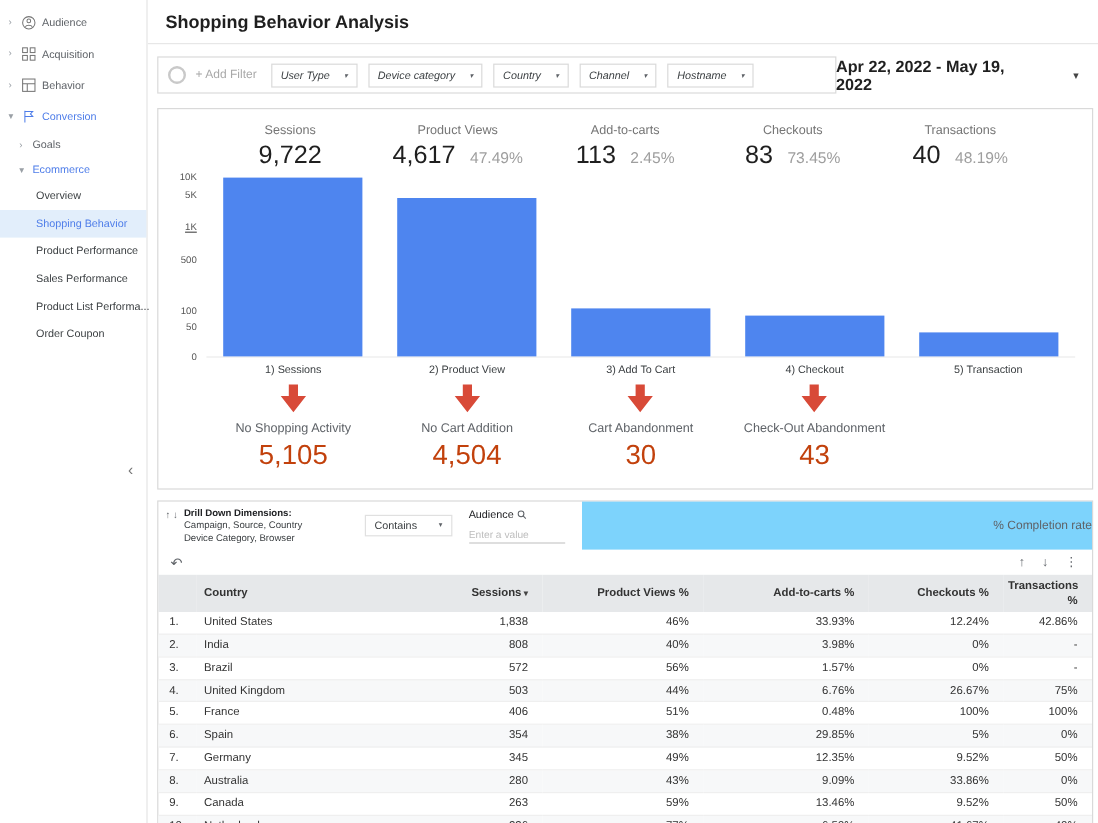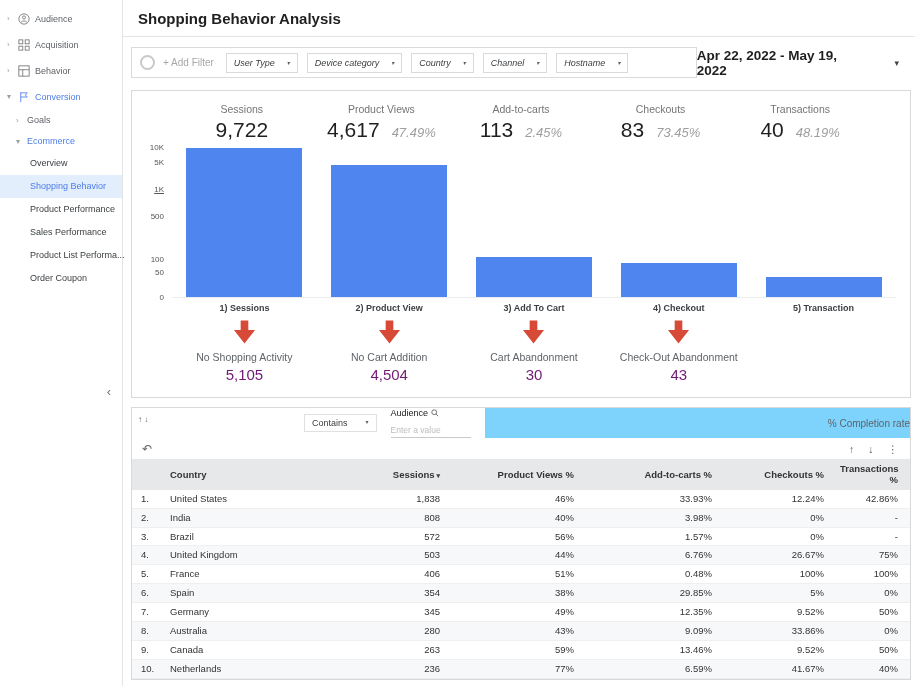--- a/index.html
+++ b/index.html
@@ -38,37 +38,37 @@
   
   .card { border:1px solid #d9d9d9; background:#fff; }
   .chart-card { margin-bottom:9px; }
 
   
   .kpi-row { display:flex; padding:12px 40px 2px; }
   .kpi { flex:1; text-align:center; }
   .kpi-label { font-size:10.5px; color:#757575; margin-bottom:3px; }
   .kpi-vrow { display:flex; justify-content:center; align-items:baseline; gap:12px; }
   .kpi-value { font-size:21px; color:#1f1f1f; }
-  .kpi-sec { font-size:13px; color:#9e9e9e;font-style:italic; }
+  .kpi-sec { font-size:13px; color:#9e9e9e; }
 
   
   .chart-wrap { padding:4px 14px 0 8px; }
   .chart-inner { display:flex;text-align:center; }
   .y-axis { width:32px; flex:0 0 32px; position:relative; height:150px; }
   .y-tick { position:absolute; right:8px; font-size:8px; color:#555; transform:translateY(50%); line-height:1; }
   .plot { flex:1; display:flex; height:150px; align-items:flex-end; border-bottom:1px solid #ececec; }
   .bar-slot { flex:1; display:flex; justify-content:center; align-items:flex-end; height:150px; }
   .bar { width:80%; }
-  .xlabels { display:flex; margin-left:32px; padding-top:5px;font-weight:bold; }
+  .xlabels { display:flex; margin-left:32px; padding-top:5px; }
   .xlabel { flex:1; text-align:center; font-size:9px; color:#3c4043; }
   .dropoffs { display:flex; margin-left:32px; padding:5px 0 14px; }
   .dropoff { flex:1; display:flex; flex-direction:column; align-items:center; }
   .dropoff svg { margin:2px 0 7px; }
   .dropoff-label { font-size:10.5px; color:#5f6368; margin-bottom:3px; }
-  .dropoff-value { font-size:15px; color:#701a75; }
+  .dropoff-value { font-size:23px; color:#c2410c; }
 
   
   .dd-toolbar { display:flex; align-items:stretch; min-height:30px; }
   .dd-left { display:flex; gap:5px; padding:5px 4px 4px 6px; width:172px; flex:0 0 172px; }
   .sort-mini { font-size:8px; color:#5f6368; padding-top:2px; white-space:nowrap; }
   .dd-text { font-size:8px; color:#202124; line-height:1.3; }
   .dd-title { font-weight:bold; }
   .dd-lines { color:#3c4043; }
   .contains-box { align-self:center; display:flex; align-items:flex-start; gap:18px; border:1px solid #e0e0e0; font-size:9px; color:#3c4043; padding:3px 7px; margin-right:14px; cursor:pointer; }
   .contains-box .caret { font-size:6px; color:#5f6368; }
@@ -315,20 +315,25 @@
               </div>
               <div class="dropoff"></div>
             </div>
         </div>
       </div>
 
       <div class="card table-card">
         <div class="dd-toolbar">
           <div class="dd-left">
             <span class="sort-mini">↑ ↓</span>
+            <div class="dd-text">
+              <div class="dd-title">Drill Down Dimensions:</div>
+              <div class="dd-lines">Campaign, Source, Country</div>
+              <div class="dd-lines">Device Category, Browser</div>
+            </div>
           </div>
           <div class="contains-box">
             <span>Contains</span>
             <span class="caret">▾</span>
           </div>
           <div class="campaign-box">
             <div class="campaign-label">
               <span>Audience</span>
               <svg width="8" height="8" viewBox="0 0 10 10">
                   <circle cx="4" cy="4" r="3" fill="none" stroke="#5f6368" stroke-width="1.1"></circle>

